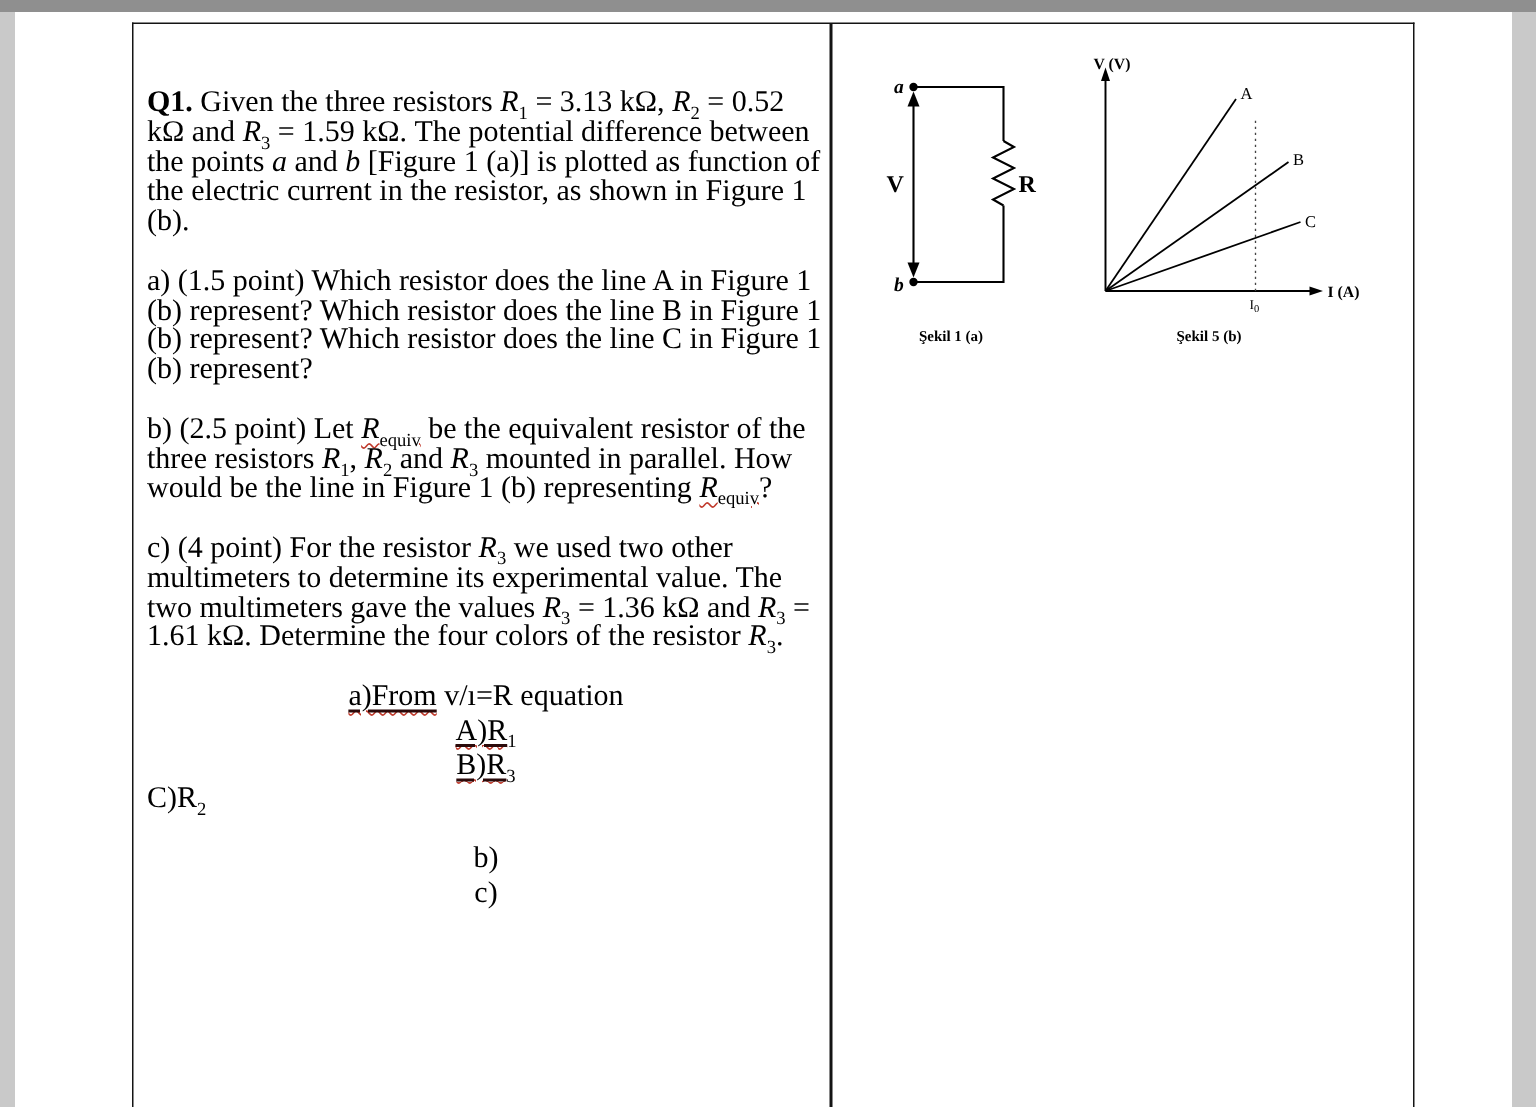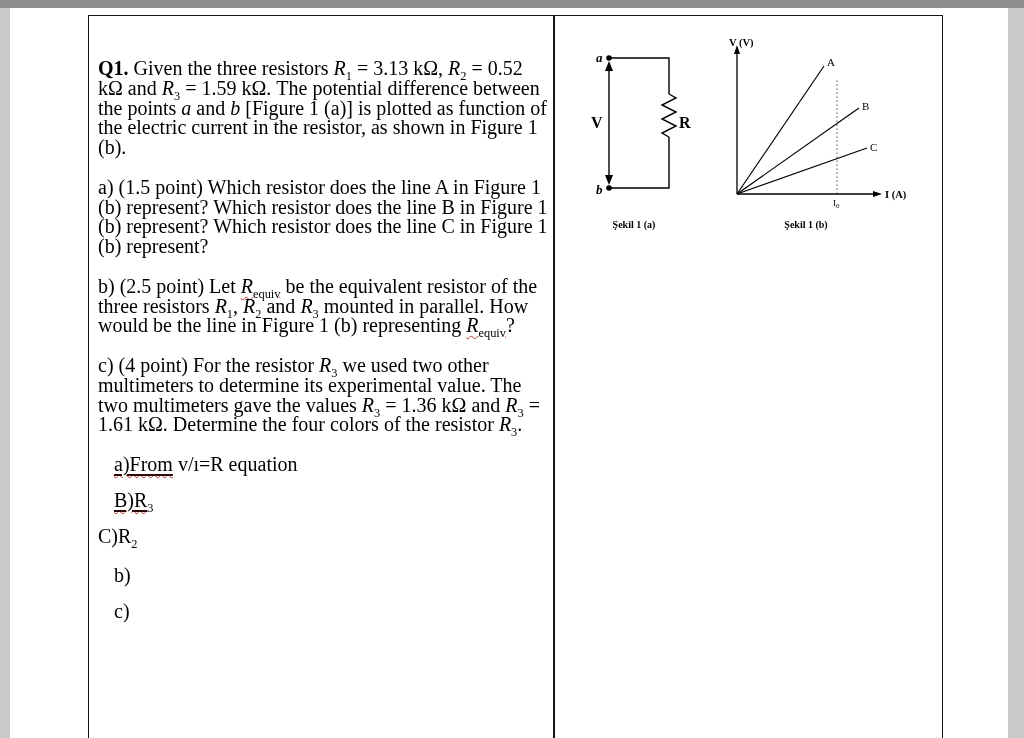--- a/index.html
+++ b/index.html
@@ -9,21 +9,21 @@
   .strip-left{position:absolute;left:0;top:8px;width:10px;height:730px;background:#c9c9c9;}
   .strip-right{position:absolute;right:0;top:8px;width:16px;height:730px;background:#c9c9c9;}
 
   .qbox{position:absolute;left:88px;top:15px;width:853px;height:723px;
         border:1.6px solid #141414;border-bottom:none;background:#fff;}
   .divider{position:absolute;left:464px;top:0;width:1.6px;height:100%;background:#141414;}
 
   .textcol{position:absolute;left:9px;top:43px;width:452px;
            font-size:20px;line-height:19.8px;}
   .para{margin:0 0 19.8px 0;}
-  .tight{margin:16px;}
+  .tight{margin:3px;text-align:center;}
   sub,sup{line-height:0;}
   sub{font-size:62%;}
   sup{font-size:62%;}
   .ul{text-decoration:underline;text-decoration-color:#2a0a0a;}
   .sq{text-decoration:underline;text-decoration-style:wavy;text-decoration-color:#c0392b;
       text-decoration-thickness:1px;text-underline-offset:2.5px;}
   .sq .ul{text-decoration:underline;text-decoration-style:solid;text-decoration-color:#2a0a0a;}
 
   .fig-circuit{position:absolute;left:498px;top:28px;}
   .fig-graph{position:absolute;left:628px;top:20px;}
@@ -43,20 +43,21 @@
 
   <div class="qbox">
     <div class="divider"></div>
 
     <div class="textcol">
       <div class="para"><b>Q1.</b> Given the three resistors <i>R</i><sub>1</sub> = 3.13 kΩ, <i>R</i><sub>2</sub> = 0.52 kΩ and <i>R</i><sub>3</sub> = 1.59 kΩ. The potential difference between the points <i>a</i> and <i>b</i> [Figure 1 (a)] is plotted as function of the electric current in the resistor, as shown in Figure 1 (b).</div>
       <div class="para">a) (1.5 point) Which resistor does the line A in Figure 1 (b) represent? Which resistor does the line B in Figure 1 (b) represent? Which resistor does the line C in Figure 1 (b) represent?</div>
       <div class="para">b) (2.5 point) Let <span class="sq"><i>R</i><sub>equiv</sub></span> be the equivalent resistor of the three resistors <i>R</i><sub>1</sub>, <i>R</i><sub>2</sub> and <i>R</i><sub>3</sub> mounted in parallel. How would be the line in Figure 1 (b) representing <span class="sq"><i>R</i><sub>equiv</sub></span>?</div>
       <div class="para">c) (4 point) For the resistor <i>R</i><sub>3</sub> we used two other multimeters to determine its experimental value. The two multimeters gave the values <i>R</i><sub>3</sub> = 1.36 kΩ and <i>R</i><sub>3</sub> = 1.61 kΩ. Determine the four colors of the resistor <i>R</i><sub>3</sub>.</div>
       <div class="tight"><span class="sq"><span class="ul">a)From</span></span> v/ı=R equation</div>
+      <div class="tight"><span class="sq"><span class="ul">A)R<sub>1</sub></span></span></div>
       <div class="tight"><span class="sq"><span class="ul">B)R<sub>3</sub></span></span></div>
       <div class="para">C)R<sub>2</sub></div>
       <div class="tight">b)</div>
       <div class="tight">c)</div>
     </div>
 
     <div class="fig-circuit">
       <svg width="140" height="165" viewBox="0 0 140 165">
 
         <polyline points="22,14 82,14 82,50" fill="none" stroke="#000" stroke-width="1.4"></polyline>
@@ -94,15 +95,15 @@
         <text x="12" y="10" font-size="10.5" font-weight="bold">V (V)</text>
         <text x="168" y="162" font-size="10.5" font-weight="bold">I (A)</text>
         <text x="110" y="30" font-size="11">A</text>
         <text x="145" y="74" font-size="11">B</text>
         <text x="153" y="115" font-size="11">C</text>
         <text x="116" y="170" font-size="9"><tspan>I</tspan><tspan dy="2" font-size="7">0</tspan></text>
       </svg>
     </div>
 
     <div class="caption caption-a">Şekil 1 (a)</div>
-    <div class="caption caption-b">Şekil 1 (b)</div>
+    <div class="caption caption-b">Şekil 5 (b)</div>
   </div>
 </div>
 
 </body></html>

